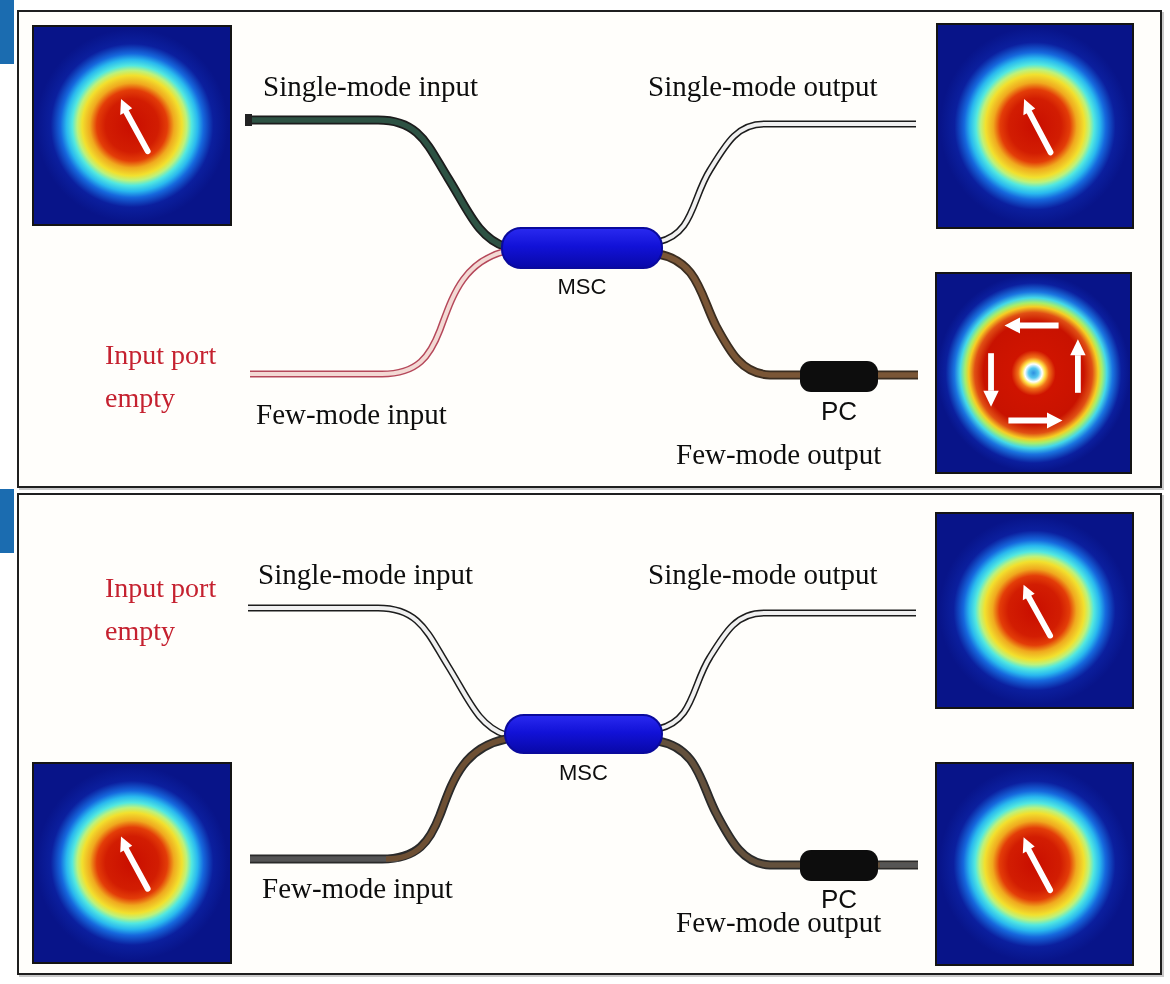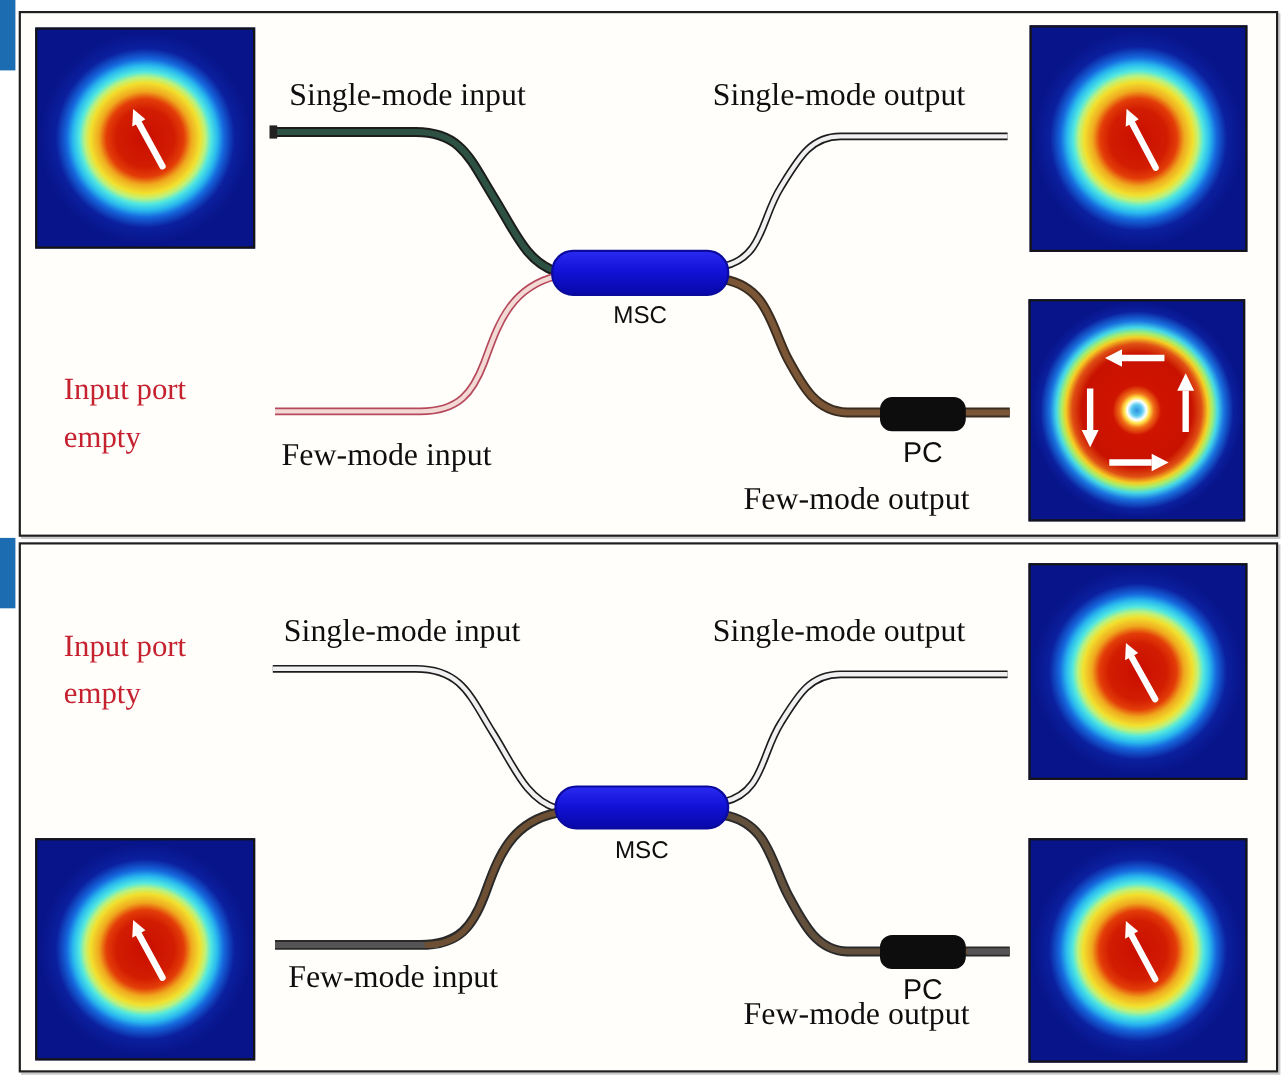--- a/index.html
+++ b/index.html
@@ -25,21 +25,21 @@
       #2e8fe0 0%, #55c8f0 5%, #ffffff 9%, #ffe24a 12%, #f07018 16%,
       #cf1400 23%, #c81200 52%, #e04f14 61%, #f5cf24 67%, #a8ee6a 71%,
       #44d8e8 76%, #1a74e0 82%, #0b1f9e 91%, rgba(8,20,137,0) 100%);}
   .mode svg{position:absolute;inset:0;width:100%;height:100%;}
 
   .fibers{position:absolute;left:0;top:0;width:1170px;height:984px;pointer-events:none;}
 
   .label{position:absolute;color:#0e0e0e;font-size:29px;white-space:nowrap;}
   .label-sans{font-family:"Liberation Sans", sans-serif;font-size:22px;}
   .label-pc{font-family:Liberation Sans, sans-serif;font-size:26px;}
-  .label-red{color:#c5212f;white-space:normal;width:185px;line-height:1.55;font-size:28px;}
+  .label-red{color:#c5212f;white-space:normal;width:185px;line-height:1.55;font-size:28px;margin-left:47px;}
   .label-center{text-align:center;}
 </style>
 </head>
 <body>
 
 <div class="stage">
 
   <div class="panel panel-top"></div>
   <div class="panel panel-bottom"></div>
   <div class="edge-tab edge-tab-top"></div>

